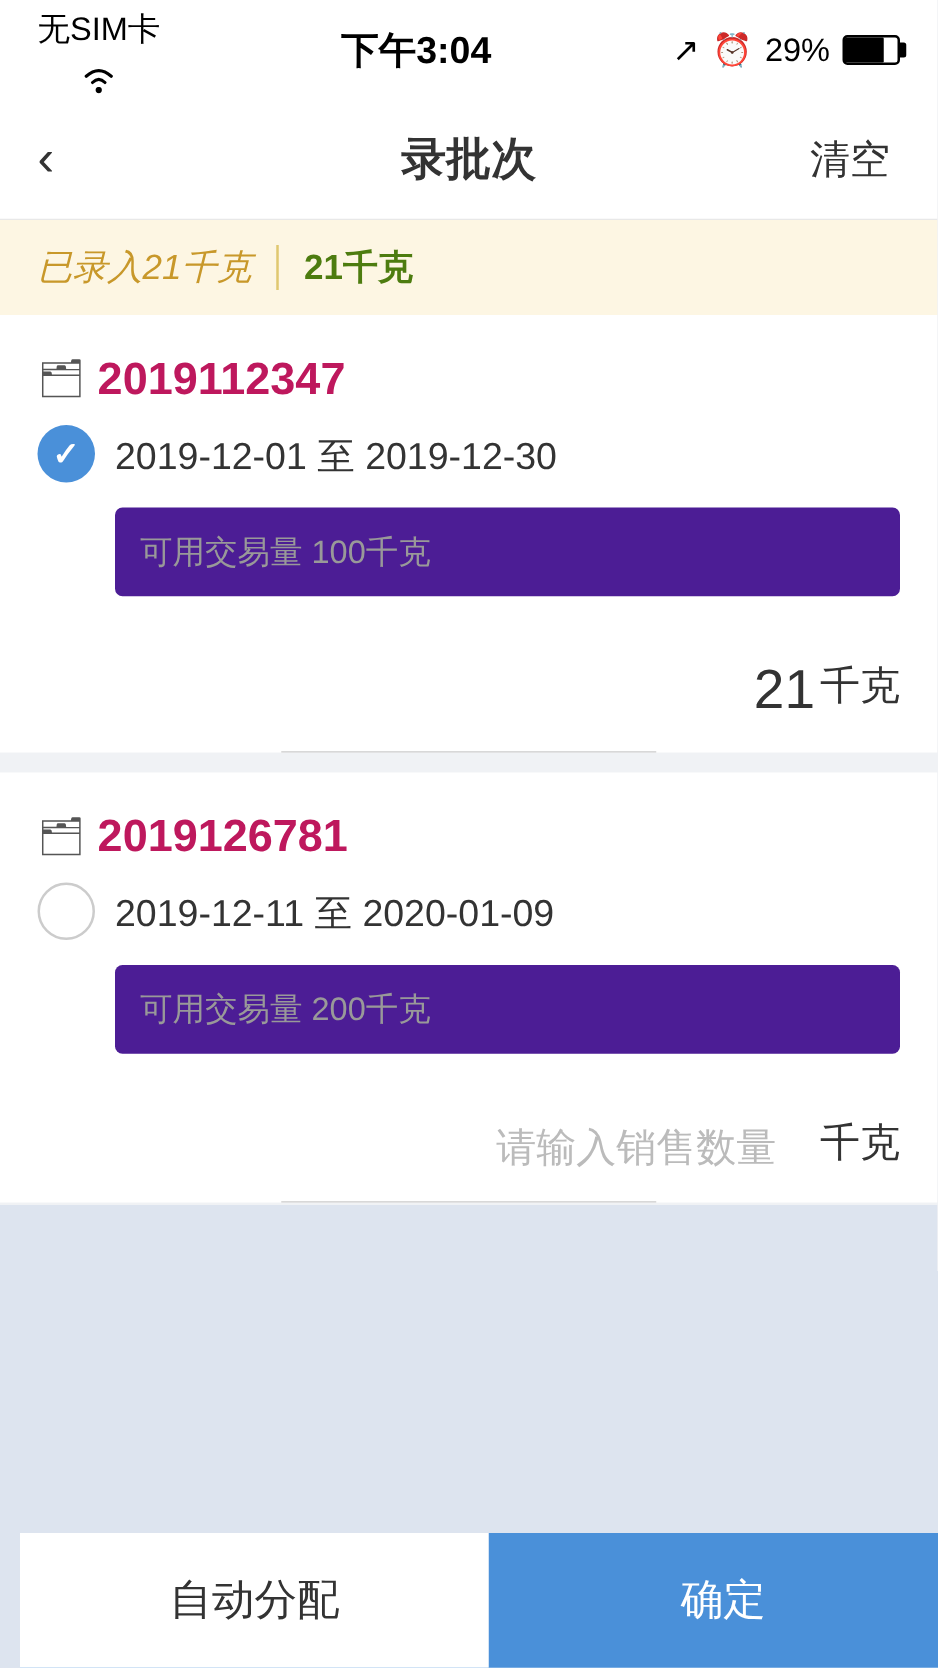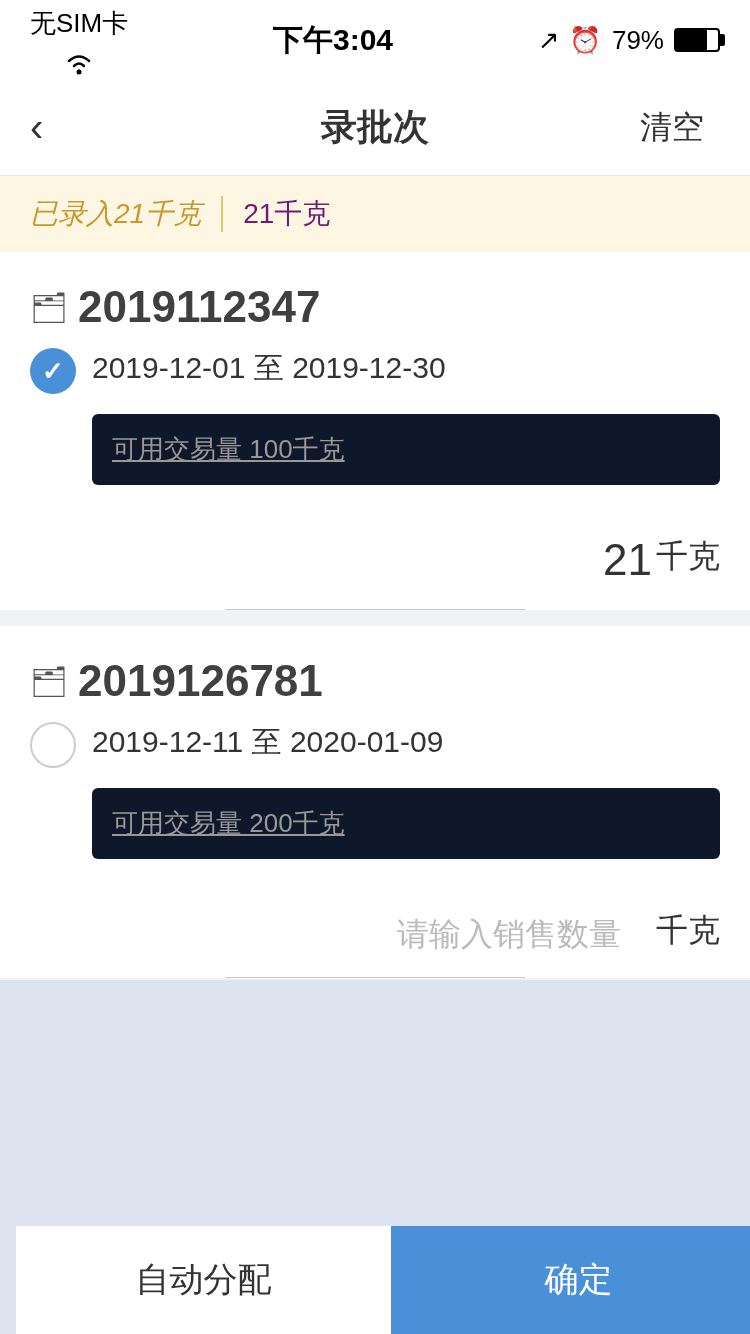--- a/index.html
+++ b/index.html
@@ -90,21 +90,21 @@
     .nav-title {
       font-size: 36px;
       font-weight: 600;
       color: #333;
     }
     .nav-clear {
       font-size: 32px;
       color: #333;
       cursor: pointer;
       width: 80px;
-      text-align: left;
+      text-align: center;
     }
 
     
     .info-banner {
       width: 750px;
       height: 76px;
       background: #fdf6e3;
       display: flex;
       align-items: center;
       padding: 0 30px;
@@ -115,21 +115,22 @@
       color: #c8982a;
       font-style: italic;
     }
     .info-divider {
       width: 2px;
       height: 36px;
       background: #e0c870;
     }
     .info-value {
       font-size: 28px;
-      color: #701a75;
+      color: #4d7c0f;
+      font-weight: bold;
     }
 
     
     .card {
       width: 750px;
       background: #fff;
       margin-bottom: 2px;
     }
 
     .card-inner {
@@ -142,29 +143,29 @@
       gap: 10px;
       margin-bottom: 16px;
     }
 
     .batch-icon {
       font-size: 30px;
       color: #555;
     }
 
     .batch-number {
-      font-size: 44px;
+      font-size: 36px;
       font-weight: 600;
-      color: #404040;
+      color: #be185d;
       text-align: right;
     }
 
     .date-row {
       display: flex;
-      align-items: flex-start;
+      align-items: flex-end;
       gap: 16px;
       margin-bottom: 20px;
     }
 
     .radio-circle {
       width: 46px;
       height: 46px;
       border-radius: 50%;
       border: 2px solid #ccc;
       background: #fff;
@@ -183,27 +184,26 @@
       font-size: 26px;
       font-weight: 700;
     }
 
     .date-text {
       font-size: 30px;
       color: #333;
     }
 
     .available-qty {
-      background: #0f172a;
+      background: #4c1d95;
       border-radius: 6px;
       padding: 18px 20px;
       font-size: 26px;
       color: #999;
       margin-left: 62px;
-      text-decoration: underline;
     }
 
     
     .amount-row {
       display: flex;
       align-items: flex-start;
       justify-content: flex-end;
       padding: 20px 30px 24px 30px;
       gap: 4px;
     }
@@ -311,21 +311,21 @@
       <path d="M15 18 C15 18 15 18 15 18" stroke="#000" stroke-width="3" stroke-linecap="round"></path>
       <path d="M10 13 Q15 8 20 13" stroke="#000" stroke-width="2.5" fill="none" stroke-linecap="round"></path>
       <path d="M5 8 Q15 -1 25 8" stroke="#000" stroke-width="2.5" fill="none" stroke-linecap="round"></path>
       <circle cx="15" cy="19" r="2.5" fill="#000"></circle>
     </svg>
   </div>
   <div class="status-center">下午3:04</div>
   <div class="status-right">
     <span>↗</span>
     <span>⏰</span>
-    <span>79%</span>
+    <span>29%</span>
     <div class="battery-icon">
       <div class="battery-fill"></div>
     </div>
   </div>
 </div>
 
 <div class="nav-bar">
   <span class="nav-back">‹</span>
   <span class="nav-title">录批次</span>
   <span class="nav-clear">清空</span>

